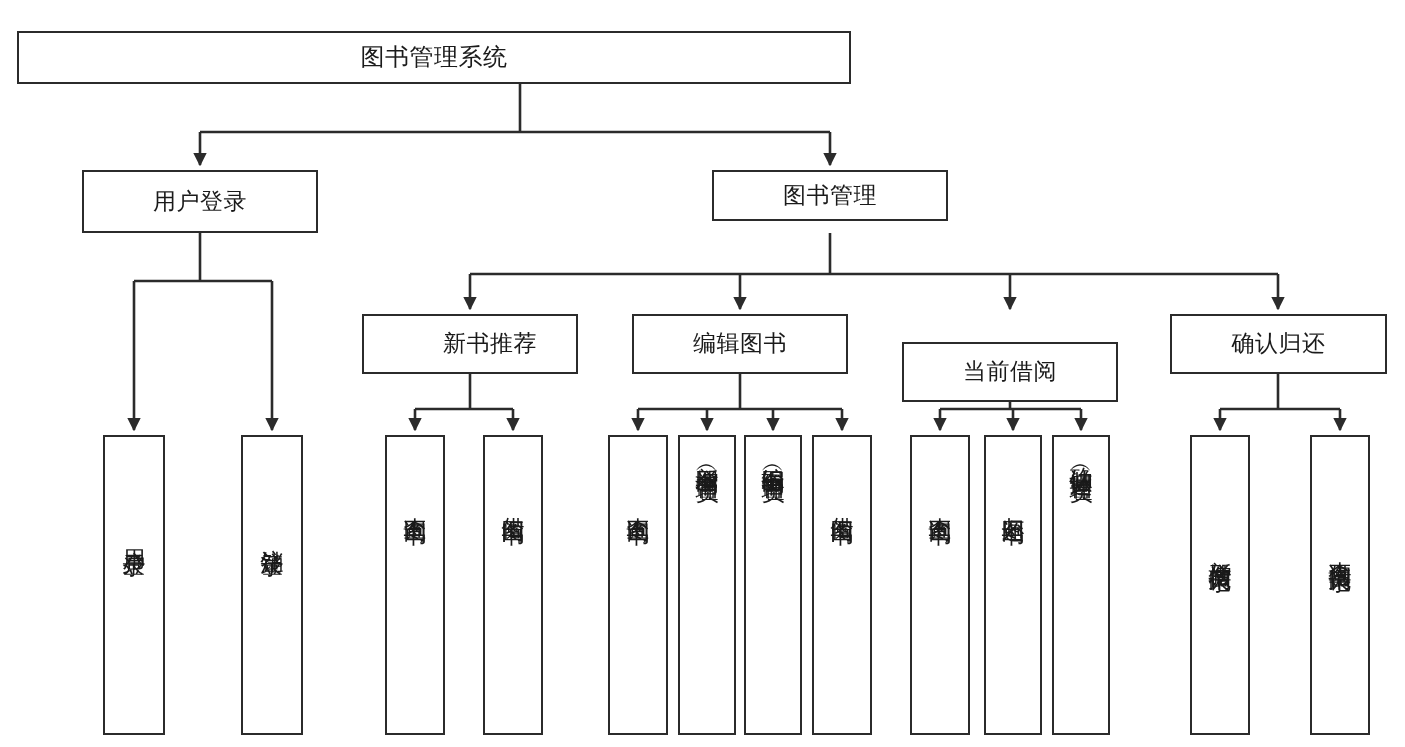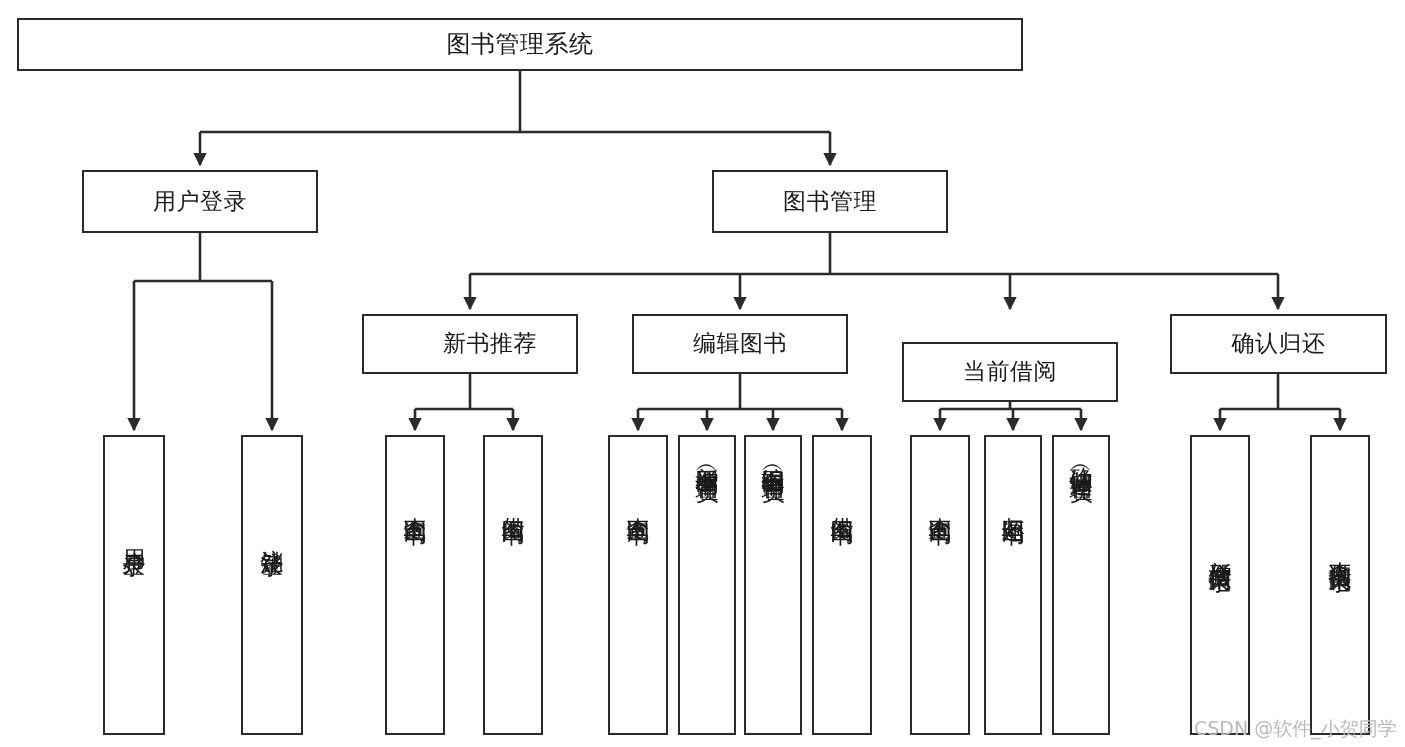--- a/index.html
+++ b/index.html
@@ -132,28 +132,28 @@
       <path d="M 1013 409 L 1013 430" marker-end="url(#arrow)"></path>
       <path d="M 1081 409 L 1081 430" marker-end="url(#arrow)"></path>
 
       <path d="M 1278 374 L 1278 409"></path>
       <path d="M 1220 409 L 1340 409"></path>
       <path d="M 1220 409 L 1220 430" marker-end="url(#arrow)"></path>
       <path d="M 1340 409 L 1340 430" marker-end="url(#arrow)"></path>
     </g>
   </svg>
 
-  <div class="node horiz root" style="left:17px; top:18px; width:1006px; height:53px;align-items:center;">
+  <div class="node horiz root" style="left:17px; top:31px; width:834px; height:53px;align-items:center;">
     <span class="label">图书管理系统</span>
   </div>
 
   <div class="node horiz" style="left:82px; top:170px; width:236px; height:63px;">
     <span class="label">用户登录</span>
   </div>
-  <div class="node horiz" style="left:712px; top:170px; width:236px; height:63px;">
+  <div class="node horiz" style="left:712px; top:170px; width:236px; height:51px;">
     <span class="label">图书管理</span>
   </div>
 
   <div class="node horiz" style="left:362px; top:314px; width:216px; height:60px;padding-left:40px;">
     <span class="label">新书推荐</span>
   </div>
   <div class="node horiz" style="left:632px; top:314px; width:216px; height:60px;">
     <span class="label">编辑图书</span>
   </div>
   <div class="node horiz" style="left:902px; top:314px; width:216px; height:60px;margin-top:28px;">
@@ -200,15 +200,14 @@
     <span class="label">确认归还（管理员）</span>
   </div>
 
   <div class="node vert mid2" style="left:1190px; top:435px; width:60px; height:300px;">
     <span class="label">新增借阅记录</span>
   </div>
   <div class="node vert mid2" style="left:1310px; top:435px; width:60px; height:300px;">
     <span class="label">查询借阅记录</span>
   </div>
 
-  <div class="watermark" style="left:1194px; top:716px;">CSDN @软件_小贺同学</div>
 
 </div>
 
 </body></html>

